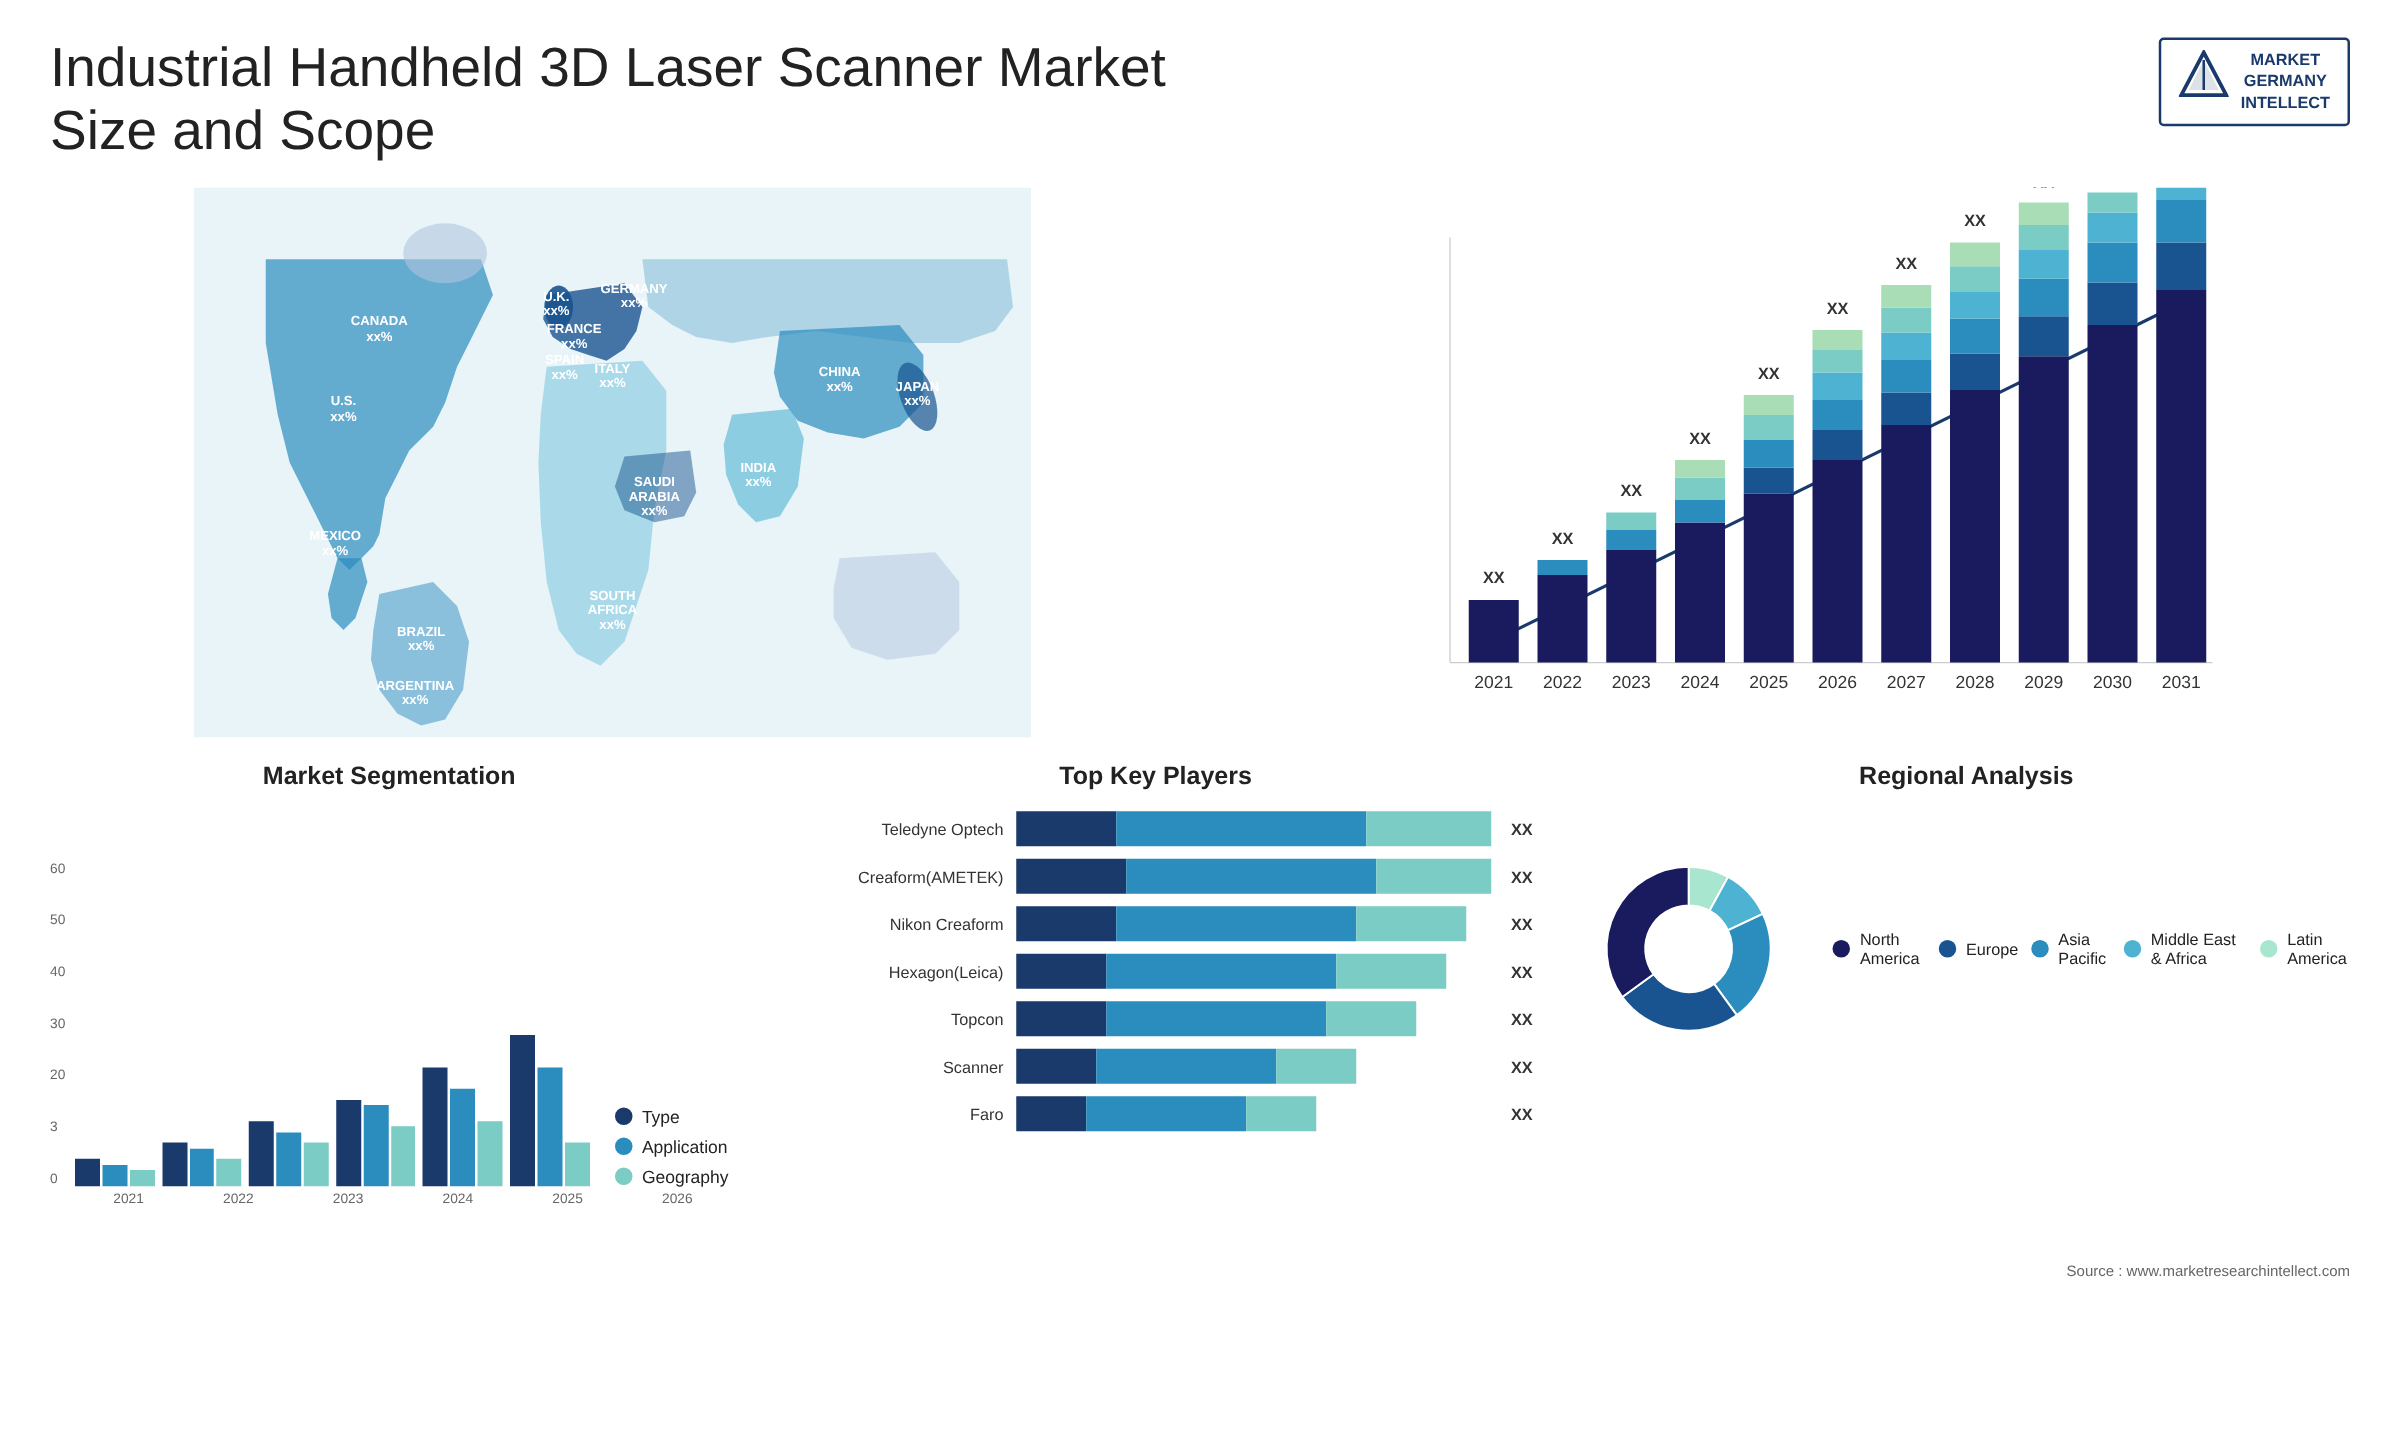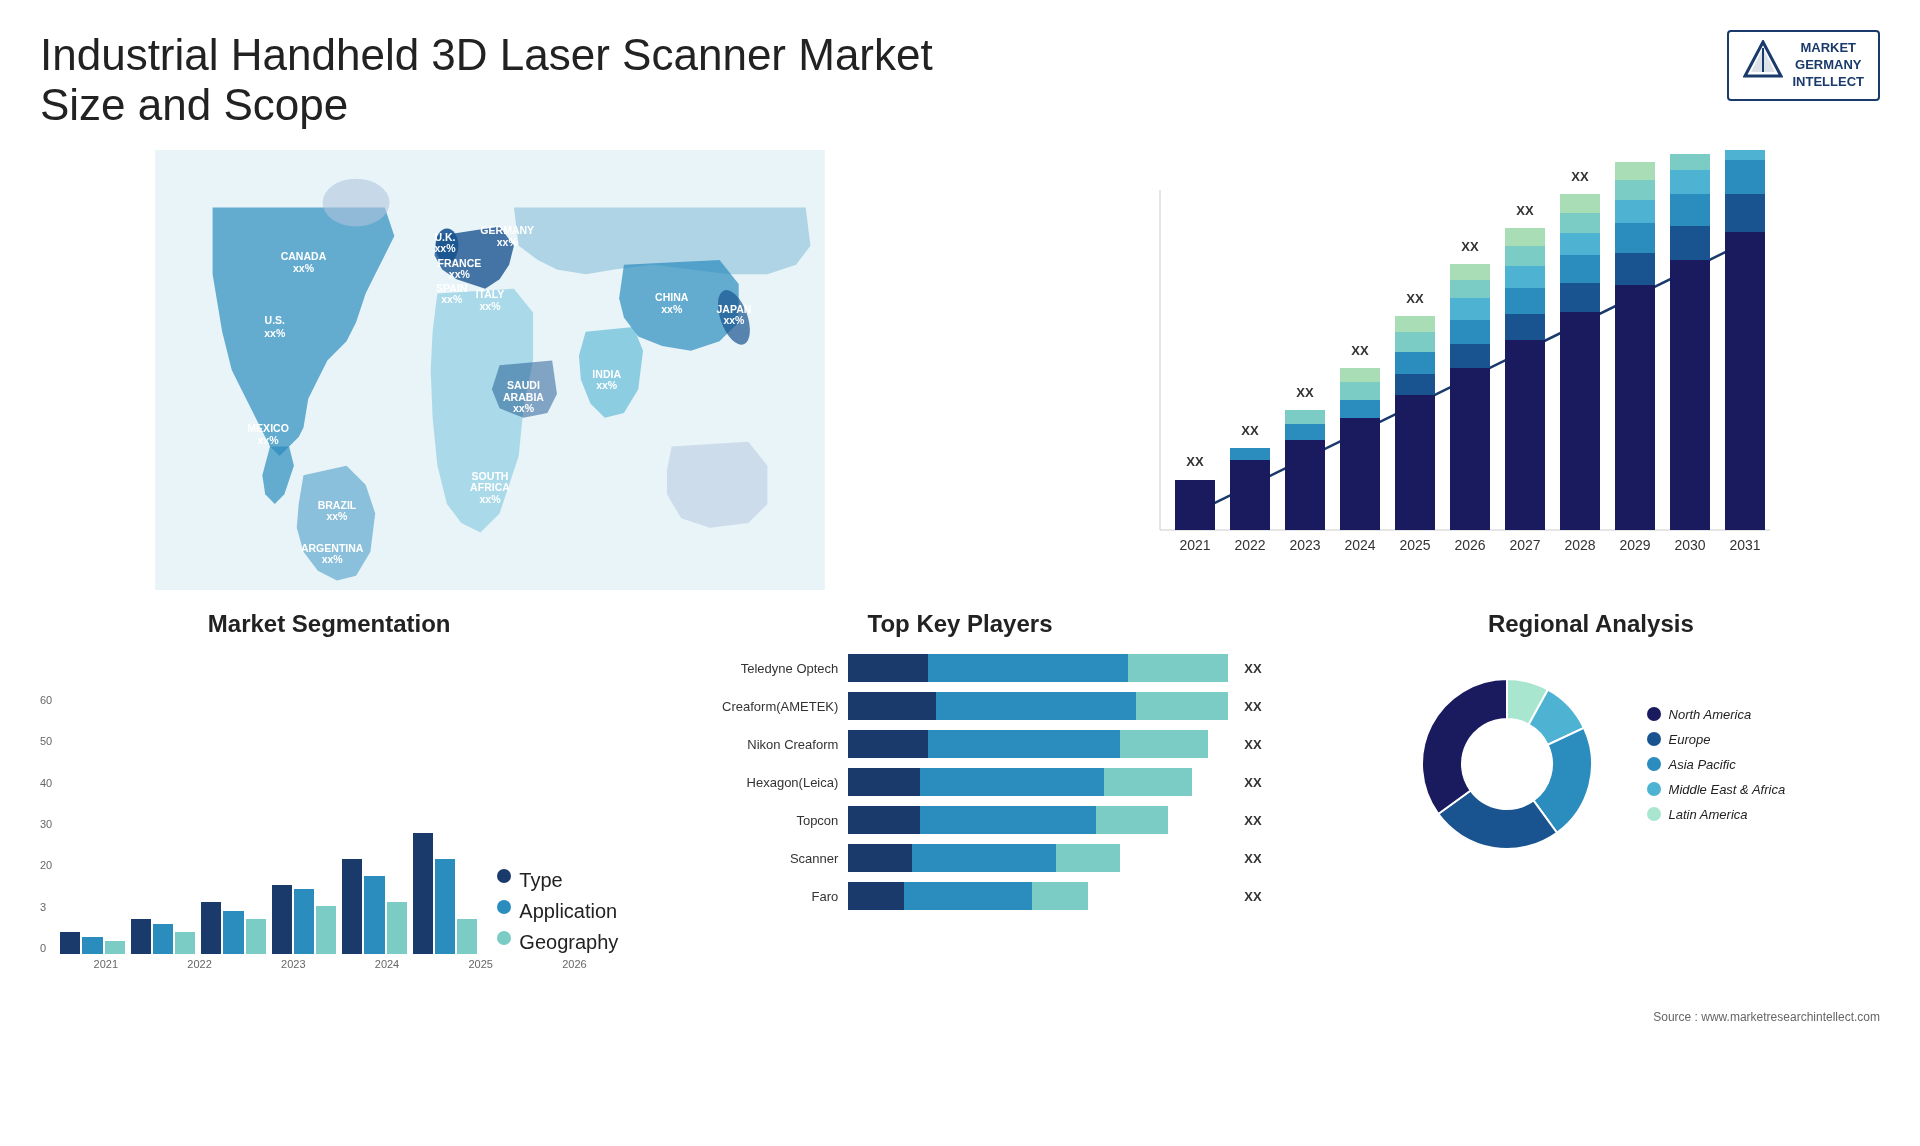--- a/index.html
+++ b/index.html
@@ -68,21 +68,21 @@
     .bottom-right {
       height: 380px;
     }
     .bottom-grid {
       display: grid;
       grid-template-columns: 1fr 1fr 1fr;
       gap: 20px 40px;
       grid-column: 1 / -1;
     }
     .section-title {
-      font-size: 24px;
+      font-size: 20px;
       font-weight: 700;
       color: #222;
       margin-bottom: 16px;
       text-align: center;
     }
 
     
     .world-map-wrapper {
       position: relative;
       width: 100%;
@@ -111,23 +111,23 @@
     }
     .seg-legend {
       display: flex;
       flex-direction: column;
       gap: 8px;
       margin-left: 20px;
       justify-content: center;
     }
     .legend-item {
       display: flex;
-      align-items: flex-start;
+      align-items: center;
       gap: 8px;
-      font-size: 20px;
+      font-size: 14px;
     }
     .legend-dot {
       width: 14px;
       height: 14px;
       border-radius: 50%;
       flex-shrink: 0;
     }
     .player-row {
       display: flex;
       align-items: center;
@@ -163,23 +163,22 @@
 
     
     .pie-area {
       display: flex;
       align-items: center;
       justify-content: center;
       gap: 30px;
     }
     .pie-legend {
       display: flex;
-      flex-direction: column;
+      flex-direction: row;
       gap: 10px;
-      font-style: italic;
     }
     .pie-legend-item {
       display: flex;
       align-items: center;
       gap: 8px;
       font-size: 13px;
     }
     .pie-legend-dot {
       width: 14px;
       height: 14px;

